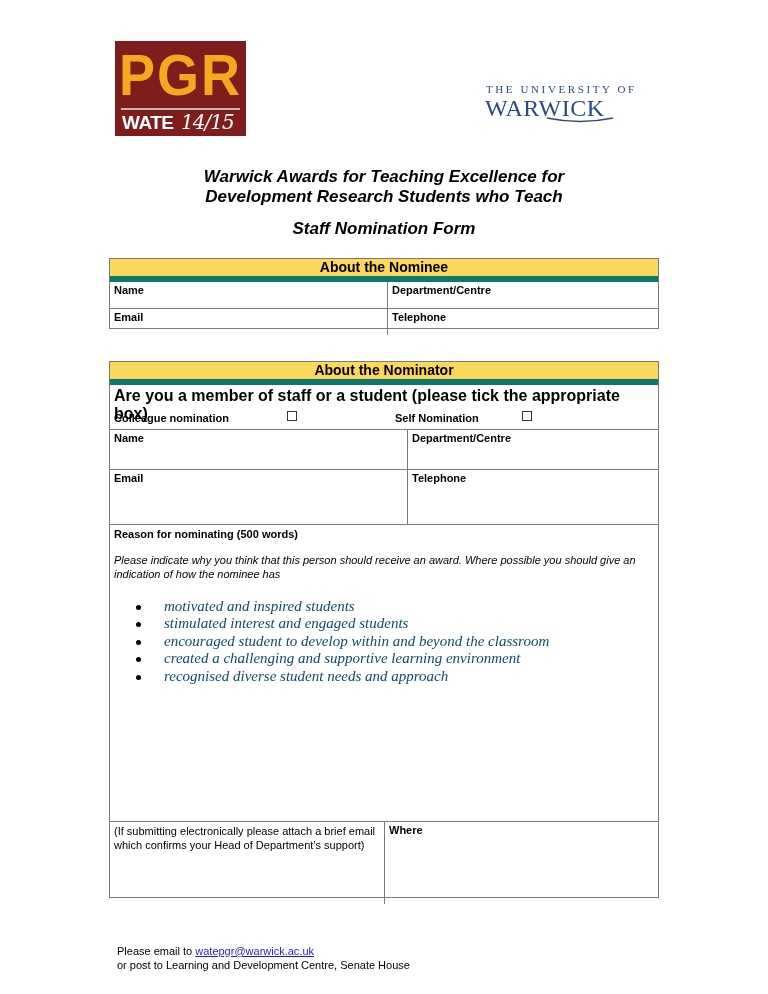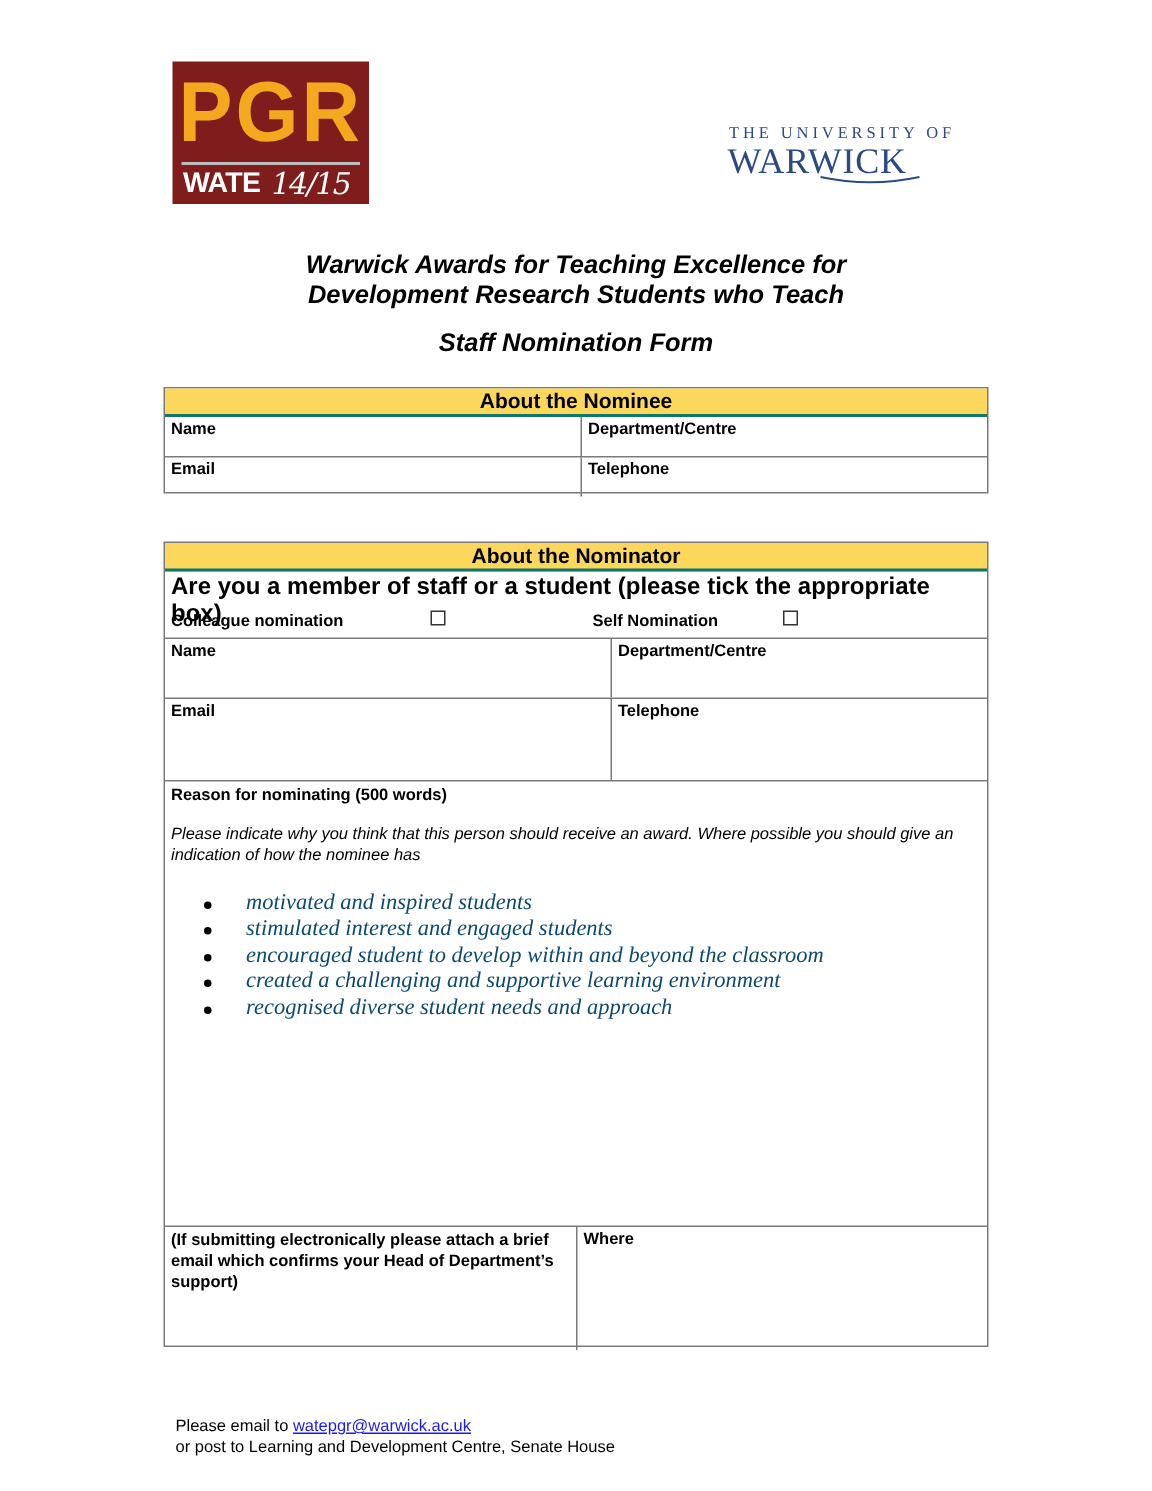--- a/index.html
+++ b/index.html
@@ -18,38 +18,38 @@
   .warwick-logo .uni-line { position:absolute; left:1px; top:0; font-family:"Liberation Serif", serif; font-size:11px; letter-spacing:2.6px; white-space:nowrap; }
   .warwick-logo .wk-line { position:absolute; left:0; top:10px; font-family:"Liberation Serif", serif; font-size:24px; letter-spacing:0.5px; line-height:30px; white-space:nowrap; }
   .warwick-logo svg { position:absolute; left:60px; top:33px; }
 
   
   .title { left:100px; width:568px; top:167px; text-align:center; font-size:17px; font-weight:bold; font-style:italic; line-height:20px; }
   .subtitle { left:100px; width:568px; top:219px; text-align:center; font-size:17px; font-weight:bold; font-style:italic; }
 
   
   .tbl { position:absolute; left:109px; width:550px; border:1px solid #7a7a7a; box-sizing:border-box; }
-  .hdr { background:#fbd75b; border-bottom:2px solid #0f766e; text-align:center; font-weight:bold; font-size:14px; height:17px; line-height:17px; }
+  .hdr { background:#fbd75b; border-bottom:6px solid #0f766e; text-align:center; font-weight:bold; font-size:14px; height:17px; line-height:17px; }
   .row { position:relative; border-bottom:1px solid #7a7a7a; box-sizing:border-box; }
   .row:last-child { border-bottom:none; }
   .cell { position:absolute; top:0; bottom:0; box-sizing:border-box; padding:2px 4px; font-size:11px; font-weight:bold; }
   .cell.right { border-left:1px solid #7a7a7a; }
 
   .staff-q { font-size:16px; font-weight:bold; padding:2px 4px 0; }
   .nom-opt { position:absolute; font-size:11px; font-weight:bold; }
   .checkbox { position:absolute; width:10px; height:10px; border:1px solid #333; box-sizing:border-box; background:#fff; }
 
   .reason-title { position:absolute; left:4px; top:3px; font-size:11px; font-weight:bold; }
   .reason-desc { position:absolute; left:4px; top:28px; width:540px; font-size:11px; font-style:italic; line-height:14px; }
   .bullets { position:absolute; left:22px; top:73px; margin:0; padding:0; list-style:none; }
   .bullets li { position:relative; padding-left:32px; font-family:"Liberation Serif", serif; font-style:italic; font-size:15px; line-height:17.4px; color:#0c4a6e; }
   .bullets li .dot { position:absolute; left:4px; top:7px; width:5px; height:5px; border-radius:50%; background:#000; }
 
   .sig-title { font-weight:bold; }
-  .sig-note { font-weight:bold; line-height:14px; }
+  .sig-note { font-weight:normal; line-height:14px; }
 
   .footer { left:117px; top:944px; font-size:11px; line-height:14px; }
   .footer a { color:#1a1aee; text-decoration:underline; }
 </style>
 </head>
 <body>
 
 <div class="abs pgr-logo">
   <div class="pgr-text">PGR</div>
   <div class="pgr-rule"></div>

